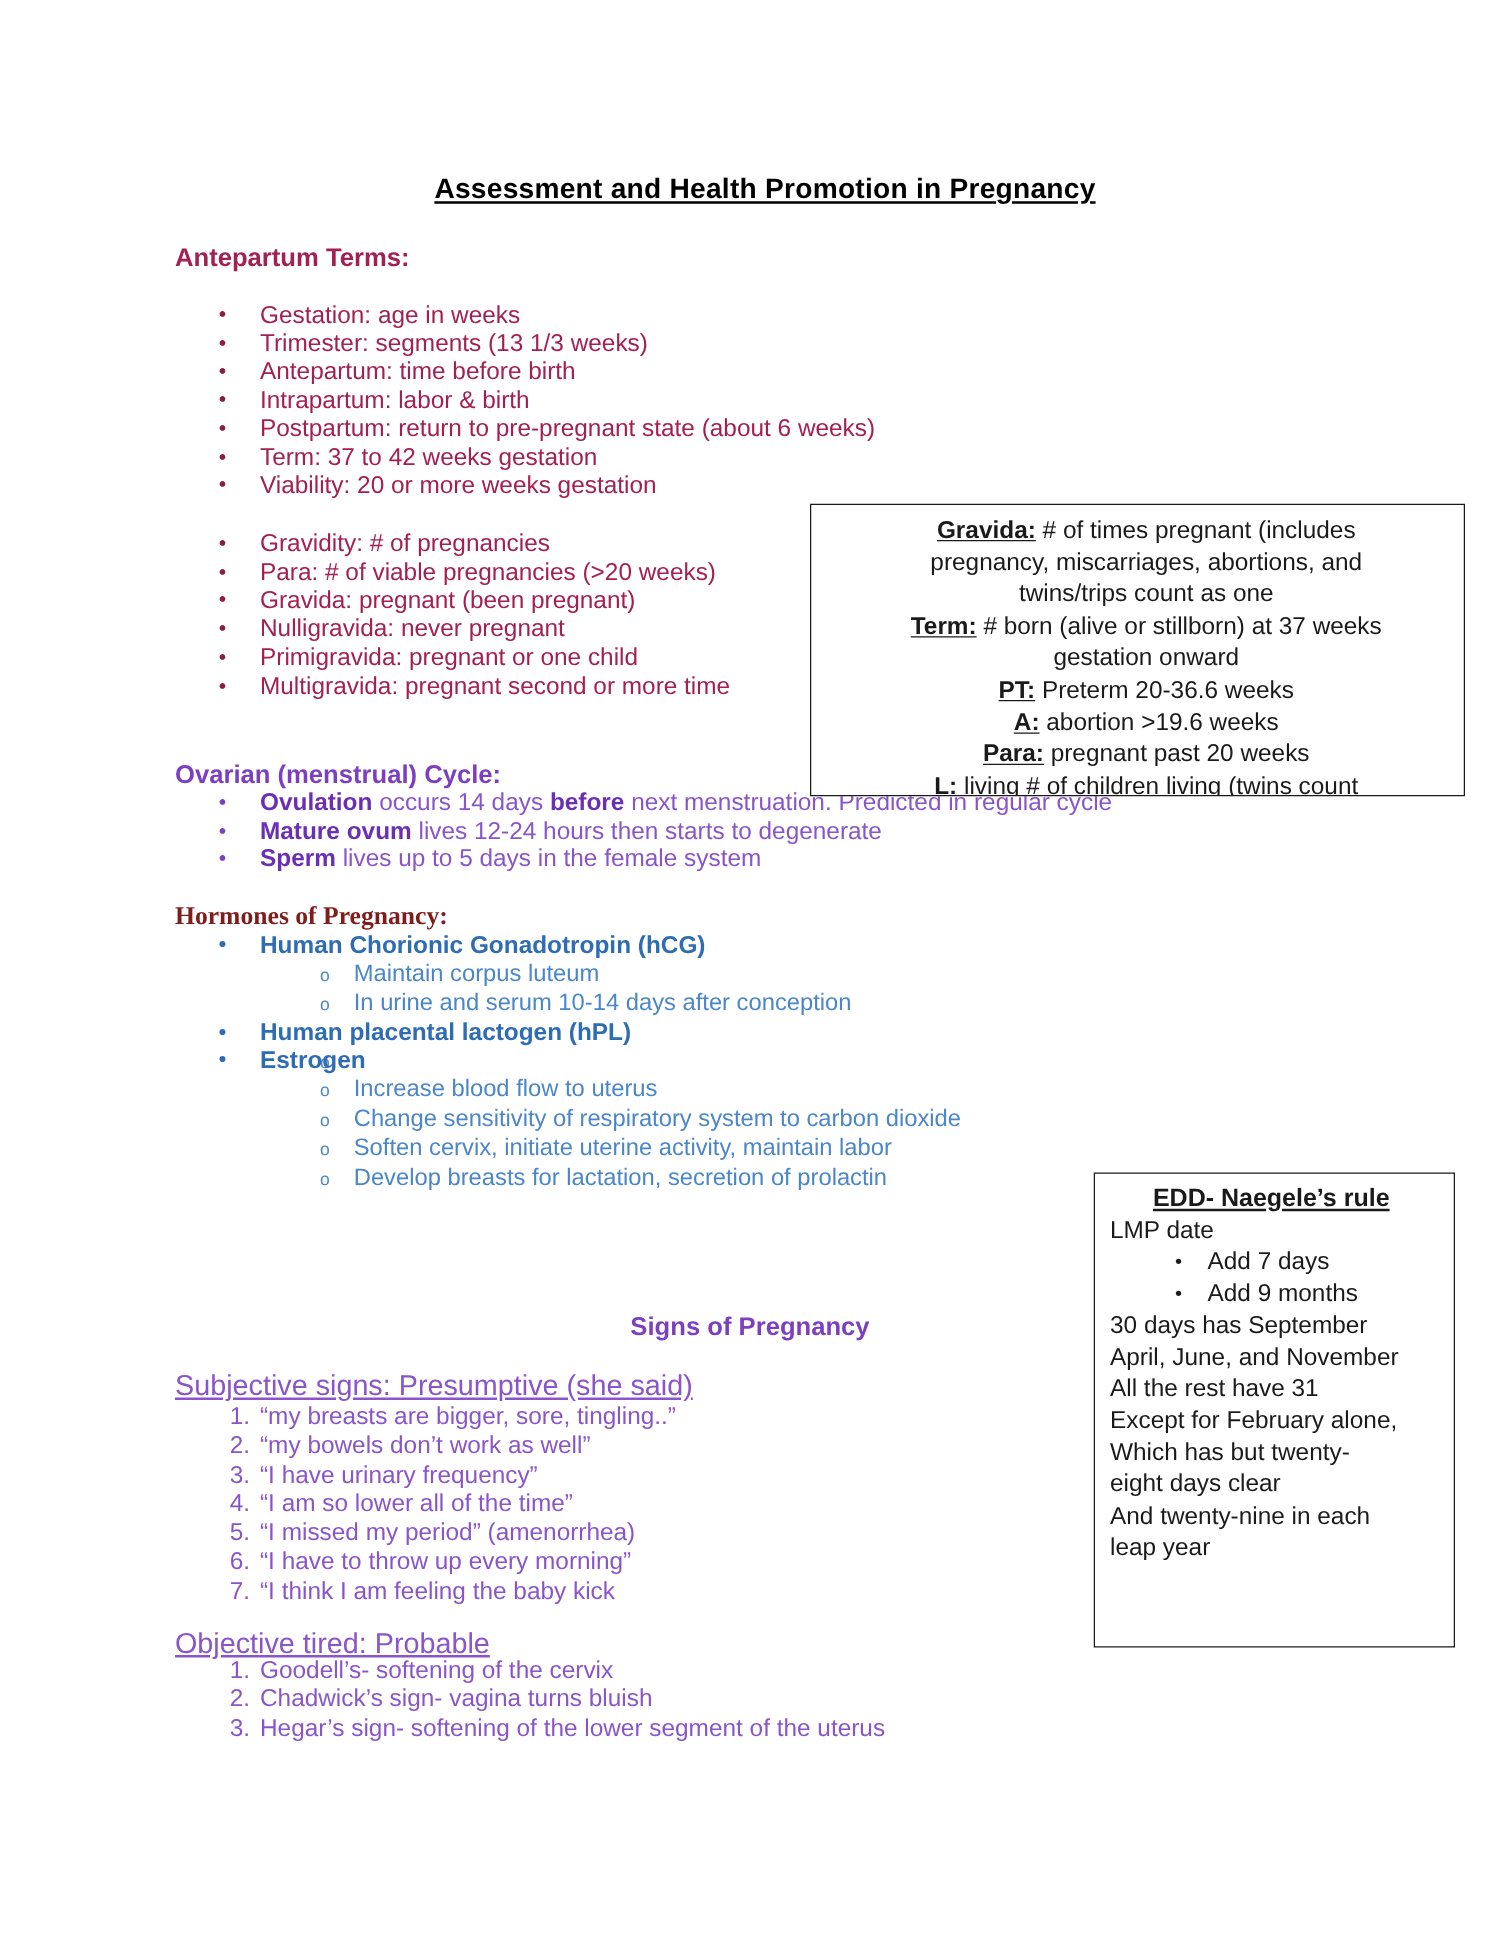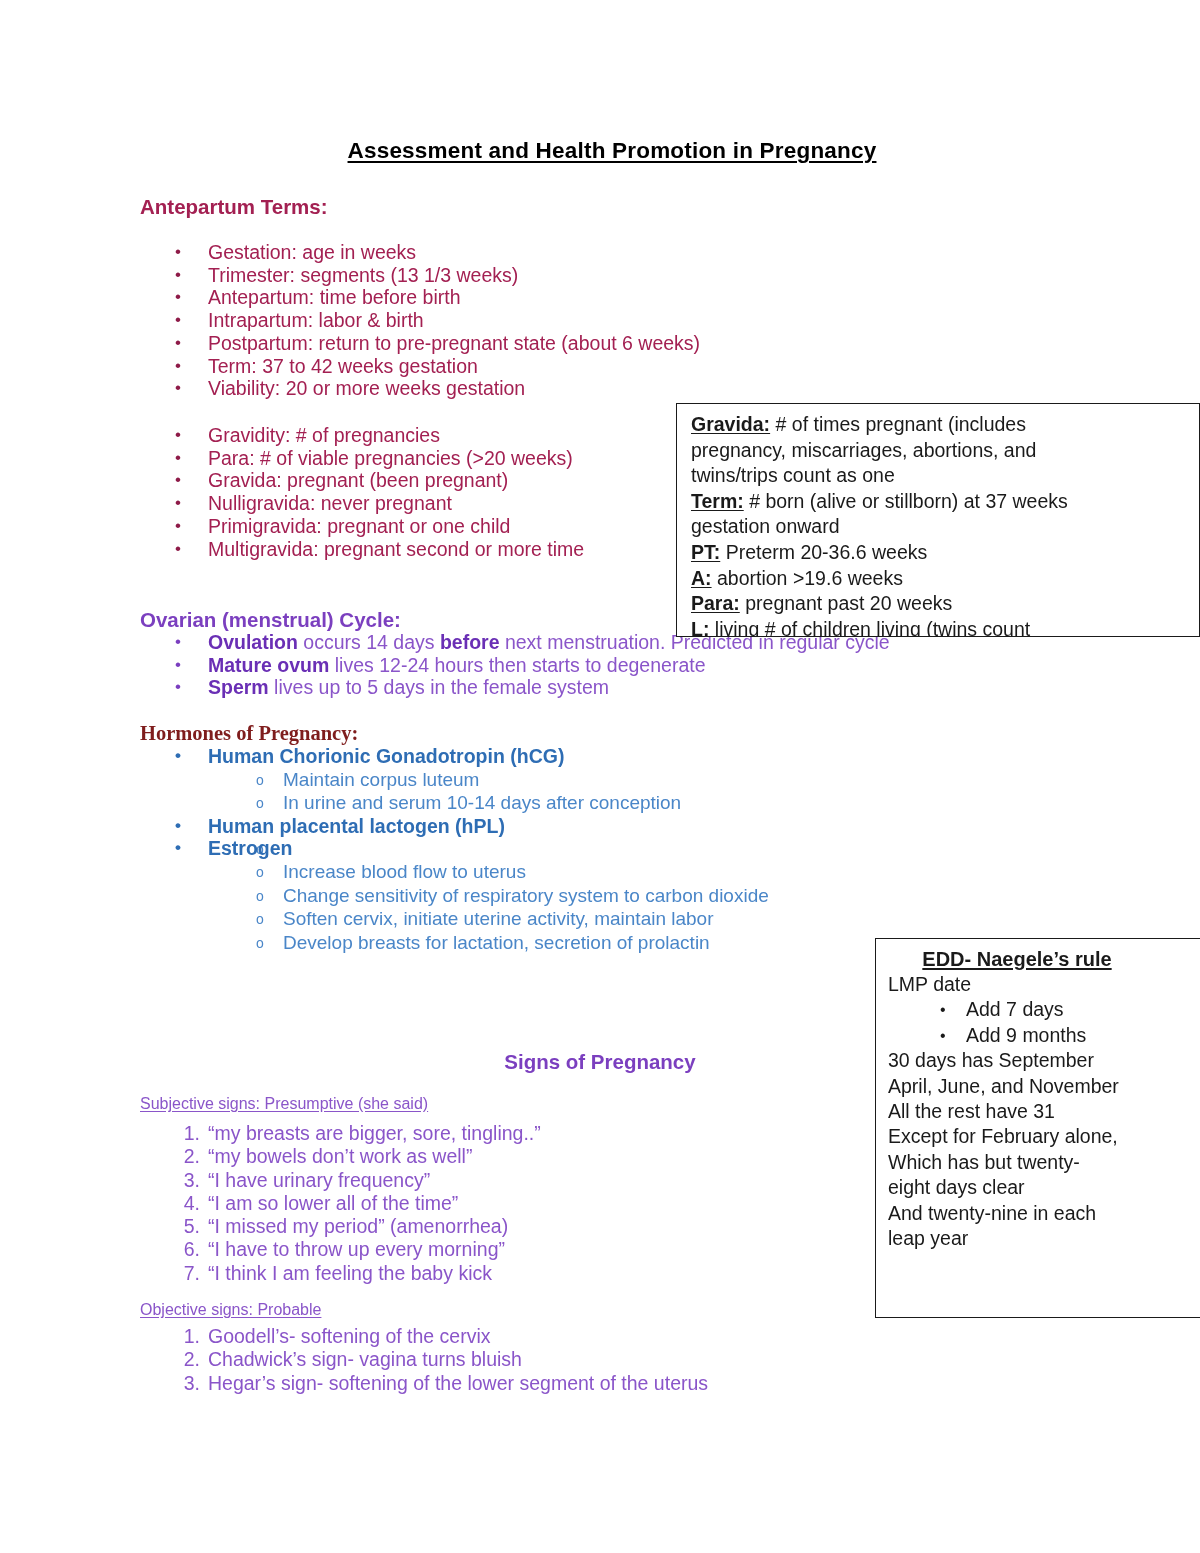--- a/index.html
+++ b/index.html
@@ -129,21 +129,21 @@
     position: absolute;
     left: -38px;
     top: 0;
     width: 30px;
     text-align: right;
     color: #8A55C9;
   }
 
   .ul-head {
     position: absolute;
-    font-size: 16px;
+    font-size: 23px;
     color: #8A55C9;
     text-decoration: underline;
     text-underline-offset: 2px;
     white-space: nowrap;
   }
 
   
   .box {
     position: absolute;
     border: 1.6px solid #1a1a1a;
@@ -157,31 +157,32 @@
     color: #1a1a1a;
     white-space: nowrap;
   }
   .box .bx-lbl {
     font-weight: bold;
     text-decoration: underline;
     text-underline-offset: 2px;
   }
 
   #gravida-box {
-    left: 676px;
+    left: 648px;
     top: 403px;
     width: 524px;
     height: 234px;
     padding: 8px 0 0 14px;
+    text-align: center;
   }
 
   #edd-box {
     left: 875px;
     top: 938px;
-    width: 326px;
+    width: 289px;
     height: 380px;
     padding: 7px 0 0 12px;
   }
   #edd-box .bx-title {
     font-size: 20px;
     font-weight: bold;
     text-decoration: underline;
     text-underline-offset: 2px;
     text-align: center;
     width: 258px;
@@ -293,21 +294,21 @@
   <ol class="nlist" style="left:208px; top:1122px;">
     <li>“my breasts are bigger, sore, tingling..”</li>
     <li>“my bowels don’t work as well”</li>
     <li>“I have urinary frequency”</li>
     <li>“I am so lower all of the time”</li>
     <li>“I missed my period” (amenorrhea)</li>
     <li>“I have to throw up every morning”</li>
     <li>“I think I am feeling the baby kick</li>
   </ol>
 
-  <div class="ul-head" style="left:140px; top:1301px;">Objective signs: Probable</div>
+  <div class="ul-head" style="left:140px; top:1301px;">Objective tired: Probable</div>
 
   <ol class="nlist" style="left:208px; top:1325px;">
     <li>Goodell’s- softening of the cervix</li>
     <li>Chadwick’s sign- vagina turns bluish</li>
     <li>Hegar’s sign- softening of the lower segment of the uterus</li>
   </ol>
 
   <div class="box" id="gravida-box">
     <div class="bx-line"><span class="bx-lbl">Gravida:</span><span> # of times pregnant (includes</span></div>
     <div class="bx-line"><span>pregnancy, miscarriages, abortions, and</span></div>

